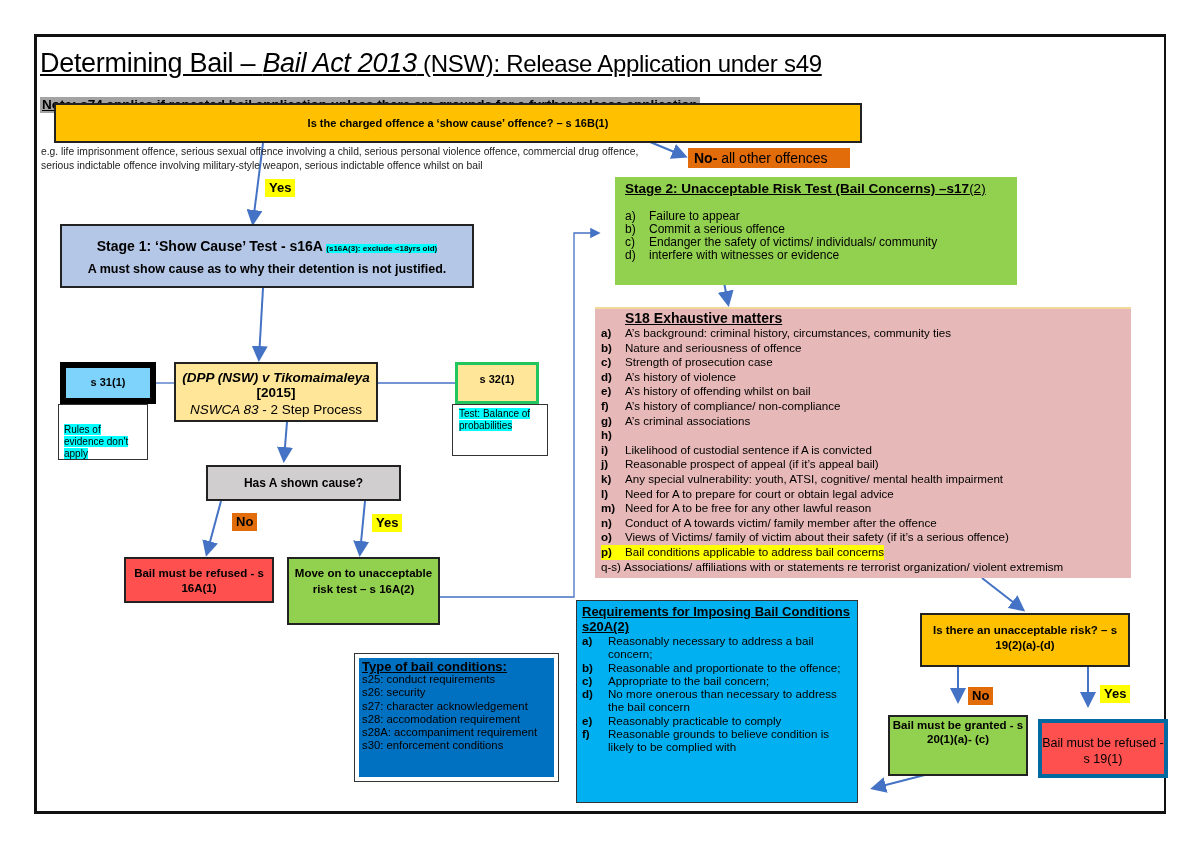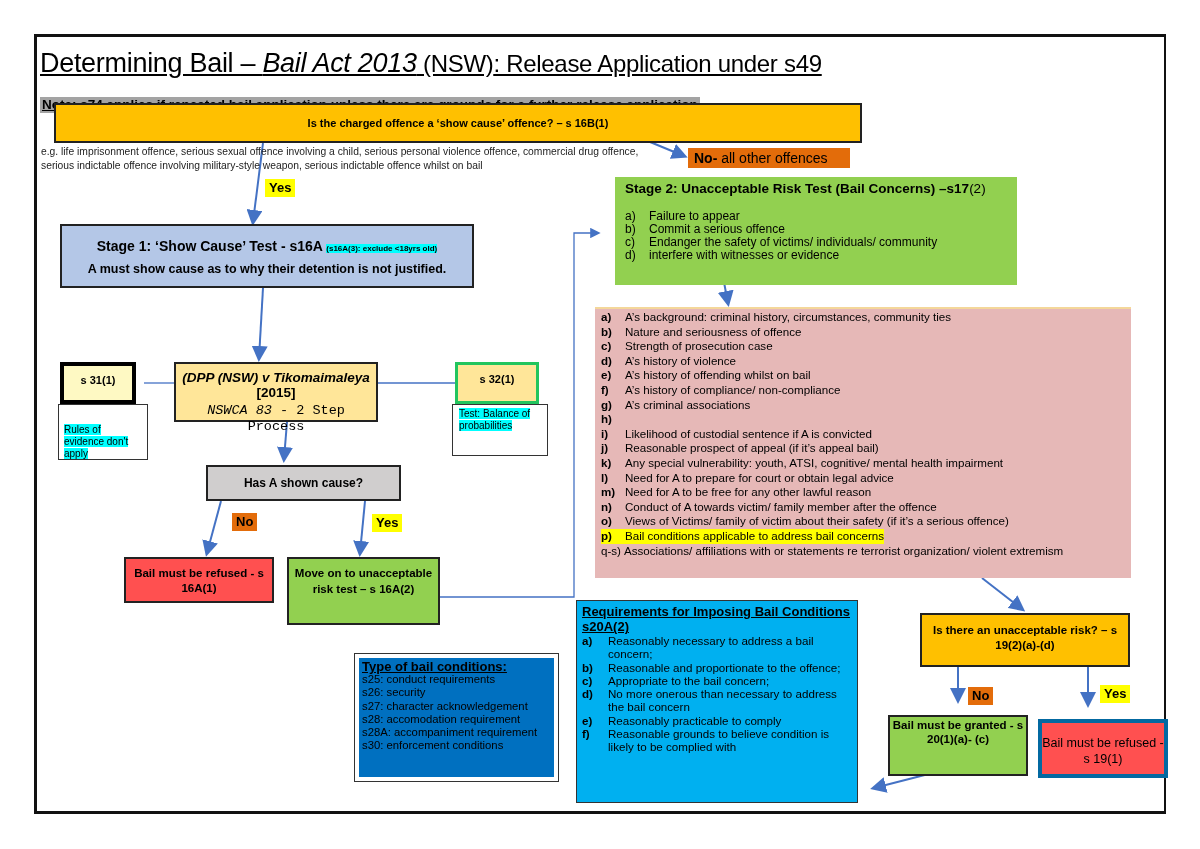--- a/index.html
+++ b/index.html
@@ -18,38 +18,38 @@
   .tag { font-size:13px; font-weight:bold; padding:1px 4px; line-height:16px; }
   .yes { background:#ffff00; }
   .no { background:#e36c0a; }
   .no-other { left:688px; top:148px; width:162px; height:20px; background:#e36c0a; font-size:14px; padding:2px 6px; white-space:nowrap; }
   .no-other b { font-weight:bold; }
   .stage1 { left:60px; top:224px; width:414px; height:64px; background:#b4c7e7; border:2px solid #222; text-align:center; }
   .stage1 .h { font-size:14px; font-weight:bold; margin-top:12px; }
   .stage1 .hl { background:#00ffff; font-size:8px; font-weight:bold; }
   .stage1 .p { font-size:12.5px; font-weight:bold; margin-top:8px; }
   .stage2 { left:615px; top:177px; width:402px; height:108px; background:#92d050; padding:4px 10px; }
-  .stage2 .h { font-size:13.5px; font-weight:bold; }
+  .stage2 .h { font-size:13.5px; font-weight:bold;text-decoration:underline; }
   .stage2 .h span { font-weight:normal; }
   .stage2 ol { list-style:none; margin:14px 0 0 0; padding:0; font-size:12px; line-height:13px; }
   .stage2 li { display:flex; }
   .stage2 li .k { width:24px; flex:none; }
   .s18 { left:595px; top:307px; width:536px; height:271px; background:#e6b8b7; border-top:2px solid #f4d79a; padding:1px 6px; }
   .s18 .h { font-size:14px; font-weight:bold; text-decoration:underline; margin-left:24px; line-height:16px; }
   .s18 ul { list-style:none; margin:0; padding:0; font-size:11.6px; line-height:14.6px; }
   .s18 li { display:flex; white-space:nowrap; }
   .s18 li .k { width:24px; flex:none; font-weight:bold; }
   .s18 li.hl .k, .s18 li.hl .t { background:#ffff00; }
   .s18 li.qs .k { font-weight:normal; width:auto; margin-right:3px; }
   .dpp { left:174px; top:362px; width:204px; height:60px; background:#ffe699; border:2px solid #222; text-align:center; font-size:13.5px; }
   .dpp .l1 { margin-top:6px; font-weight:bold; }
   .dpp .l1 i { font-style:italic; }
   .dpp .l2 { font-style:italic; margin-top:2px; font-weight:normal; }
-  .dpp .l2 span { font-style:normal;font-family:Liberation Mono, monospace; }
-  .s31 { left:60px; top:362px; width:76px; height:42px; background:#fef9c3; border:4px solid #000000; text-align:center; font-size:11px; font-weight:bold; padding-top:8px; }
+  .dpp .l2 span { font-style:normal; }
+  .s31 { left:60px; top:362px; width:96px; height:42px; background:#7dd3fc; border:6px solid #000000; text-align:center; font-size:11px; font-weight:bold; padding-top:8px; }
   .s32 { left:455px; top:362px; width:84px; height:42px; background:#ffe699; border:3px solid #22c55e; text-align:center; font-size:11px; font-weight:bold; padding-top:8px; }
   .s31n { left:58px; top:404px; width:90px; height:56px; background:#fff; border:1px solid #333; padding:19px 5px; font-size:10px; line-height:12px; }
   .s32n { left:452px; top:404px; width:96px; height:52px; background:#fff; border:1px solid #333; padding:3px 6px; font-size:10px; line-height:12px; }
   .cy { background:#00ffff; }
   .hasA { left:174px; top:465px; width:195px; height:36px; background:#d0cece; border:2px solid #222; display:flex; align-items:center; justify-content:center; font-size:12px; font-weight:bold;margin-left:32px; }
   .refuse1 { left:124px; top:557px; width:150px; height:46px; background:#ff5050; border:2px solid #222; text-align:center; font-size:11.5px; font-weight:bold; line-height:15px; padding-top:7px; }
   .moveon { left:287px; top:557px; width:153px; height:68px; background:#92d050; border:2px solid #222; text-align:center; font-size:11.5px; font-weight:bold; line-height:16px; padding-top:6px; }
   .types { left:354px; top:653px; width:205px; height:129px; background:#fff; border:1px solid #333; padding:4px; }
   .types .in { background:#0070c0; width:100%; height:100%; padding:2px 3px; box-sizing:border-box; font-size:11.3px; line-height:13.2px; }
   .types .h { font-weight:bold; font-size:13px; text-decoration:underline; }
@@ -135,20 +135,21 @@
         <span>Endanger the safety of victims/ individuals/ community</span>
       </li>
     <li>
         <span class="k">d)</span>
         <span>interfere with witnesses or evidence</span>
       </li>
   </ol>
 </div>
 
 <div class="abs s18">
+  <div class="h">S18 Exhaustive matters</div>
   <ul>
     <li>
         <span class="k">a)</span>
         <span class="t">A’s background: criminal history, circumstances, community ties</span>
       </li>
     <li>
         <span class="k">b)</span>
         <span class="t">Nature and seriousness of offence</span>
       </li>
     <li>

